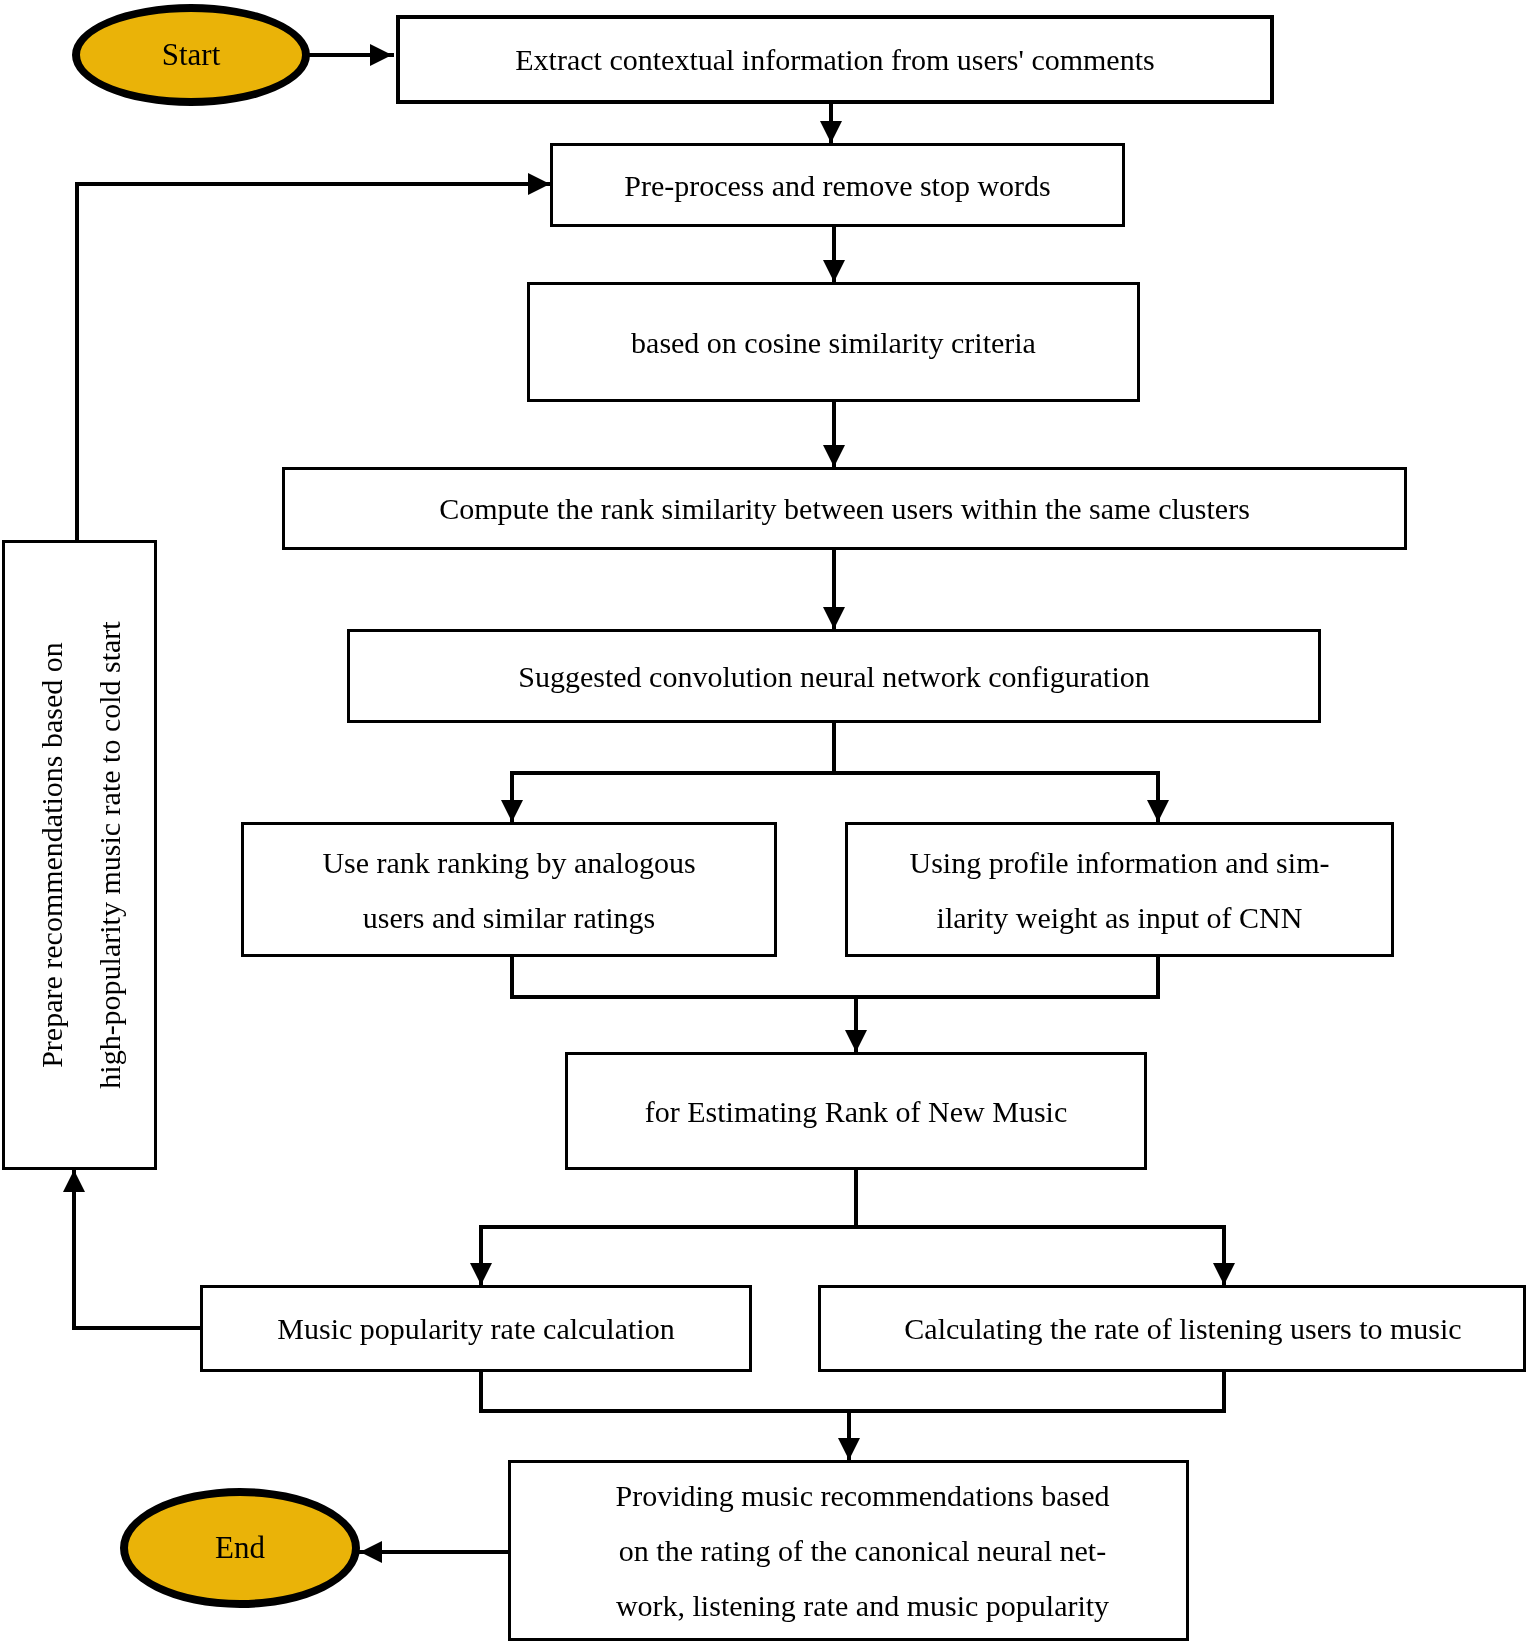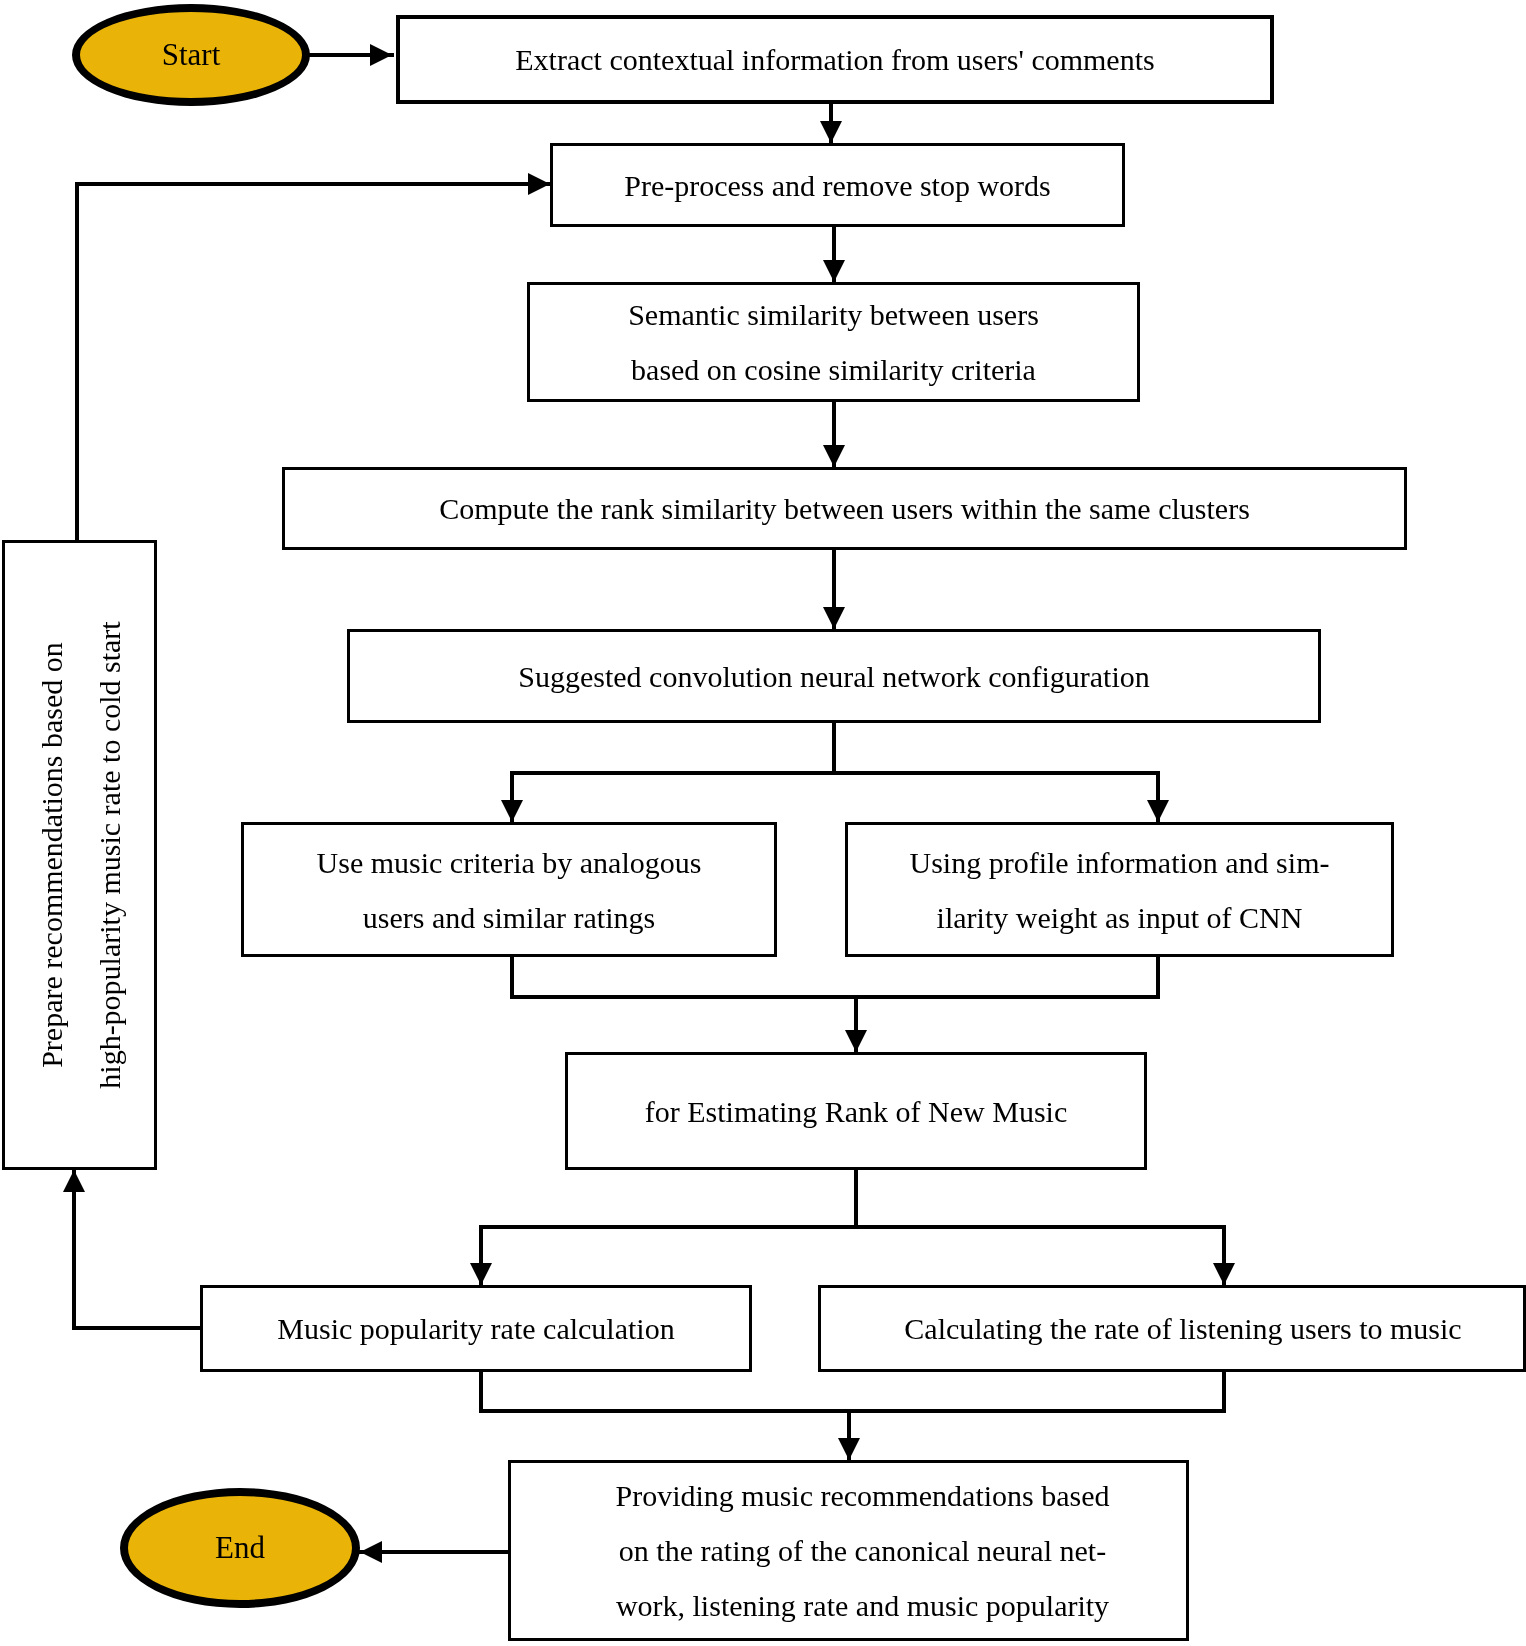--- a/index.html
+++ b/index.html
@@ -48,31 +48,30 @@
     <div class="ellipse" style="left: 72px; top: 4px; width: 238px; height: 102px; border-width: 8px;">
       <span>Start</span>
     </div>
     <div class="box" style="left: 396px; top: 15px; width: 878px; height: 89px; border-width: 4px;">
       <span>Extract contextual information from users' comments</span>
     </div>
     <div class="box" style="left: 550px; top: 143px; width: 575px; height: 84px; border-width: 3px;">
       <span>Pre-process and remove stop words</span>
     </div>
     <div class="box" style="left: 527px; top: 282px; width: 613px; height: 120px; border-width: 3px;">
-      <span>Semantic similarity between users</span>
       <span>based on cosine similarity criteria</span>
     </div>
     <div class="box" style="left: 282px; top: 467px; width: 1125px; height: 83px; border-width: 3px;">
       <span>Compute the rank similarity between users within the same clusters</span>
     </div>
     <div class="box" style="left: 347px; top: 629px; width: 974px; height: 94px; border-width: 3px;">
       <span>Suggested convolution neural network configuration</span>
     </div>
     <div class="box" style="left: 241px; top: 822px; width: 536px; height: 135px; border-width: 3px;">
-      <span>Use music criteria by analogous</span>
+      <span>Use rank ranking by analogous</span>
       <span>users and similar ratings</span>
     </div>
     <div class="box" style="left: 845px; top: 822px; width: 549px; height: 135px; border-width: 3px;">
       <span>Using profile information and sim-</span>
       <span>ilarity weight as input of CNN</span>
     </div>
     <div class="box" style="left: 565px; top: 1052px; width: 582px; height: 118px; border-width: 3px;">
       <span>for Estimating Rank of New Music</span>
     </div>
     <div class="box" style="left: 200px; top: 1285px; width: 552px; height: 87px; border-width: 3px;">

